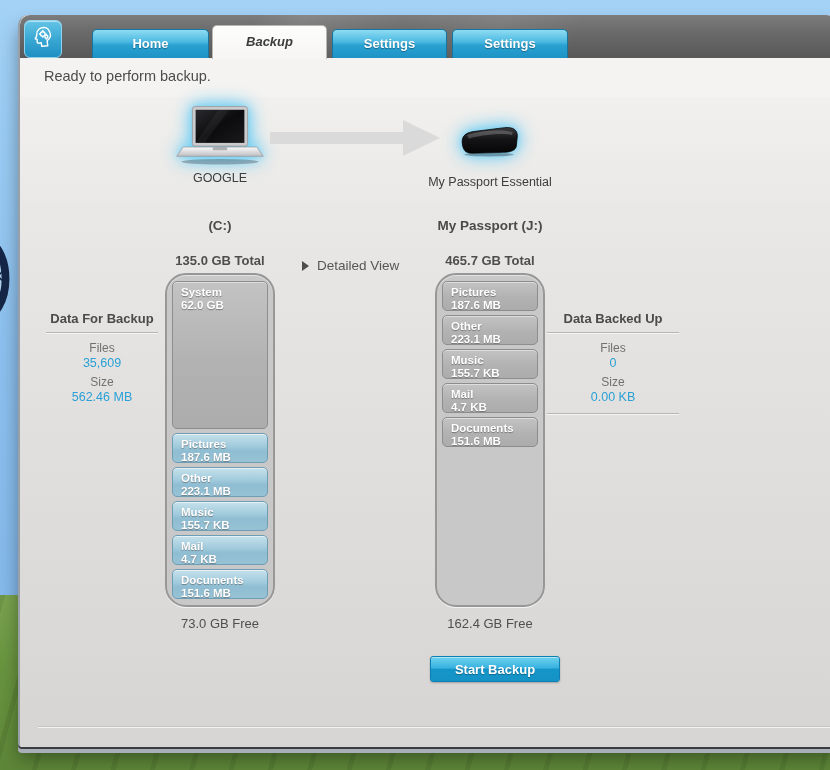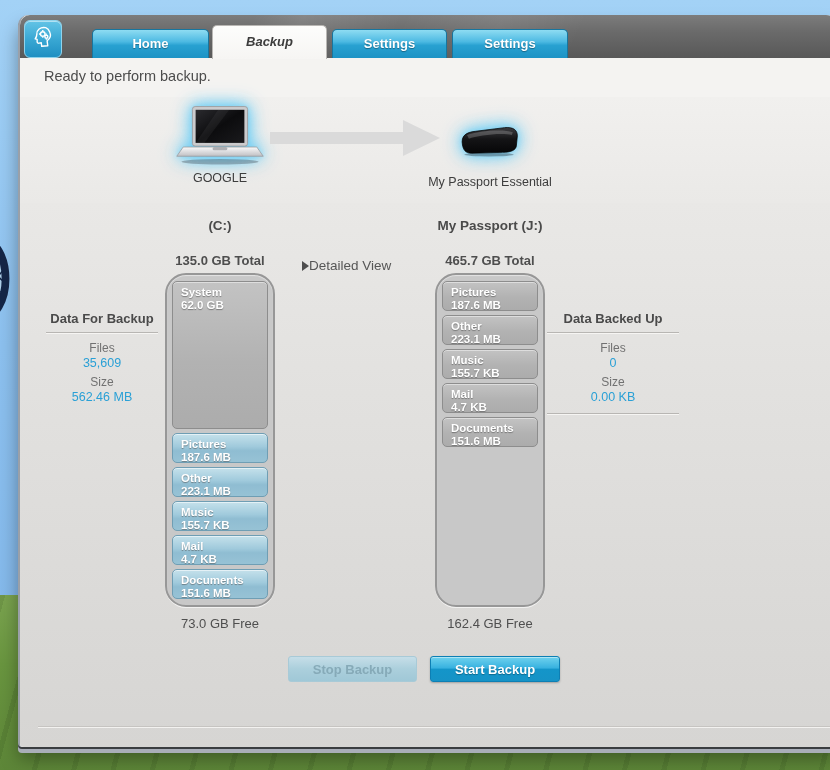--- a/index.html
+++ b/index.html
@@ -56,21 +56,21 @@
   .drive{position:absolute;left:437px;top:26px;}
   .lbl-tgt{left:380px;top:78px;width:180px;}
   
   .main{position:absolute;left:0;top:188px;right:0;height:544px;
     background:linear-gradient(180deg,#e9e8e6 0%,#dedddb 55%,#d6d5d3 100%);border-radius:0 0 0 4px;}
   .ctr{position:absolute;text-align:center;}
   .drive-name{font-size:13.5px;font-weight:bold;color:#4a4a4a;top:15px;}
   .n-src{left:120px;width:160px;}
   .n-tgt{left:390px;width:160px;}
   .total{font-size:13px;font-weight:bold;color:#4e4e4e;top:50px;}
-  .detail-view{position:absolute;left:282px;top:55px;display:flex;align-items:center;gap:0;cursor:pointer;text-align:center;}
+  .detail-view{position:absolute;left:282px;top:55px;display:flex;align-items:center;gap:8px;cursor:pointer;text-align:center;}
   .tri{width:0;height:0;border-left:7px solid #4e4e4e;border-top:5px solid transparent;border-bottom:5px solid transparent;}
   .detail-label{font-size:13.5px;color:#565656;}
   
   .panel{position:absolute;top:108px;text-align:center;}
   .p-left{left:12px;width:140px;}
   .p-right{left:513px;width:160px;}
   .panel h3{margin:0 0 6px;font-size:13px;font-weight:bold;color:#4a4a4a;}
   .panel hr{border:none;height:1px;background:#b8b6b3;box-shadow:0 1px 0 #f6f5f3;margin:0 14px 8px;}
   .fld{font-size:12px;color:#717171;margin:5px 0 1px;}
   .val{font-size:12.5px;color:#2aa0d6;margin:0 0 4px;}
@@ -270,18 +270,17 @@
       </div>
       <div class="seg seg-sm seg-gray">
         <div class="seg-label">Documents</div>
         <div class="seg-size">151.6 MB</div>
       </div>
     </div>
 
     <div class="ctr free n-src">73.0 GB Free</div>
     <div class="ctr free n-tgt">162.4 GB Free</div>
 
-    <button class="btn btn-stop">Stop Backup</button>
     <button class="btn btn-start">Start Backup</button>
 
     <div class="bottom-divider"></div>
   </div>
 </div>
 
 </body></html>

